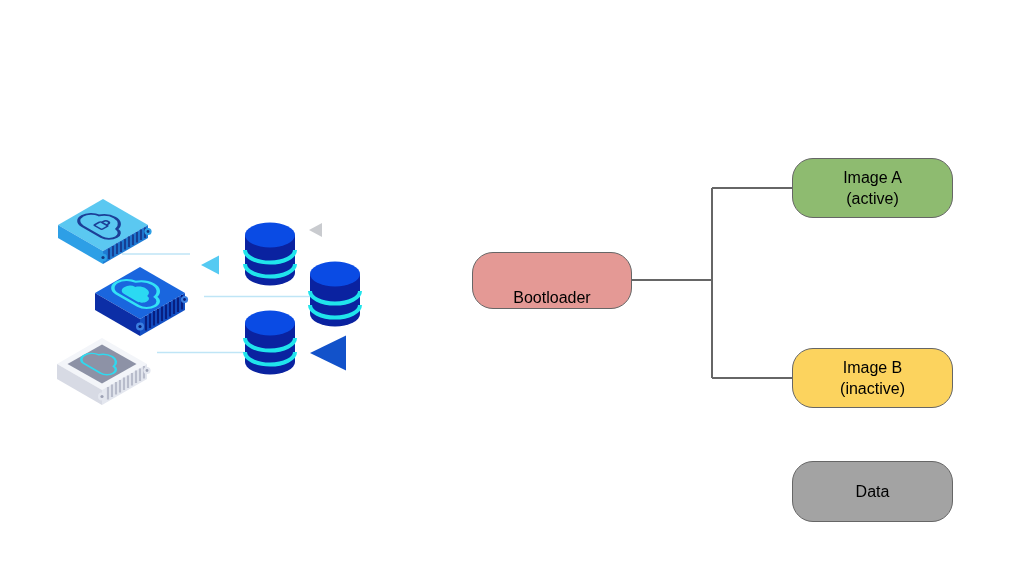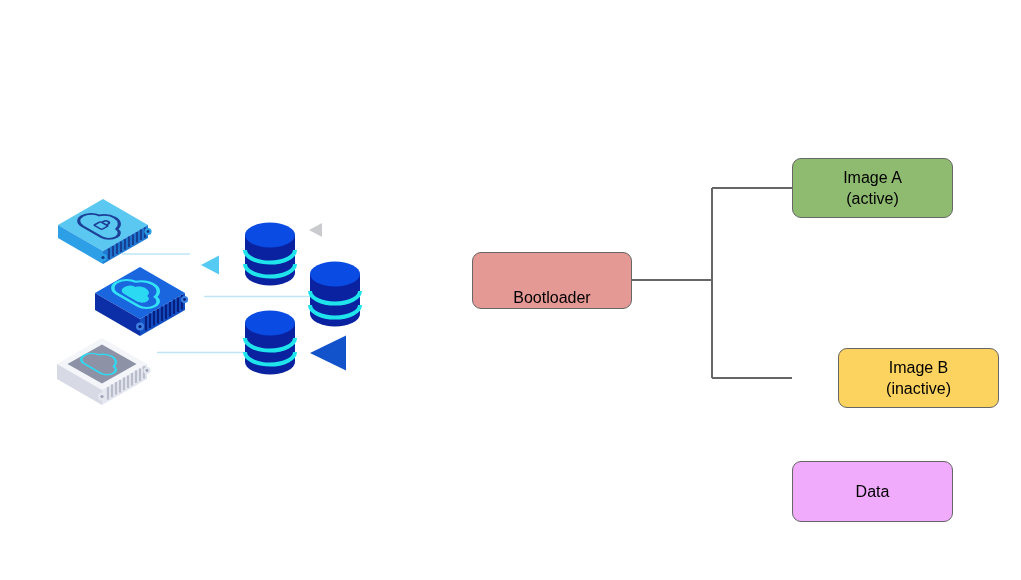--- a/index.html
+++ b/index.html
@@ -8,30 +8,30 @@
     width:1021px;height:580px;
     overflow:hidden;
     background:#ffffff;
     font-family:"Liberation Sans", sans-serif;
   }
   #scene{position:absolute;left:0;top:0;}
   .node{
     position:absolute;
     box-sizing:border-box;
     border:1.5px solid #666666;
-    border-radius:9px;
+    border-radius:21px;
     display:flex;flex-direction:column;
     align-items:center;justify-content:center;
     font-size:16px;line-height:21px;color:#000000;
     text-align:center;
   }
   .node-bootloader{left:472px;top:252px;width:160px;height:57px;background:#e49995;justify-content:flex-end;}
   .node-image-a{left:792px;top:158px;width:161px;height:60px;background:#8ebb70;}
-  .node-image-b{left:792px;top:348px;width:161px;height:60px;background:#fcd35e;margin-left:46px;}
-  .node-data{left:792px;top:461px;width:161px;height:61px;background:#f0abfc;text-align:right;}
+  .node-image-b{left:792px;top:348px;width:161px;height:60px;background:#fcd35e;}
+  .node-data{left:792px;top:461px;width:161px;height:61px;background:#a3a3a3;text-align:right;}
 </style>
 </head>
 <body>
 
 <div id="canvas">
 
   <svg id="scene" width="1021" height="580" viewBox="0 0 1021 580">
 
     <g>
 

